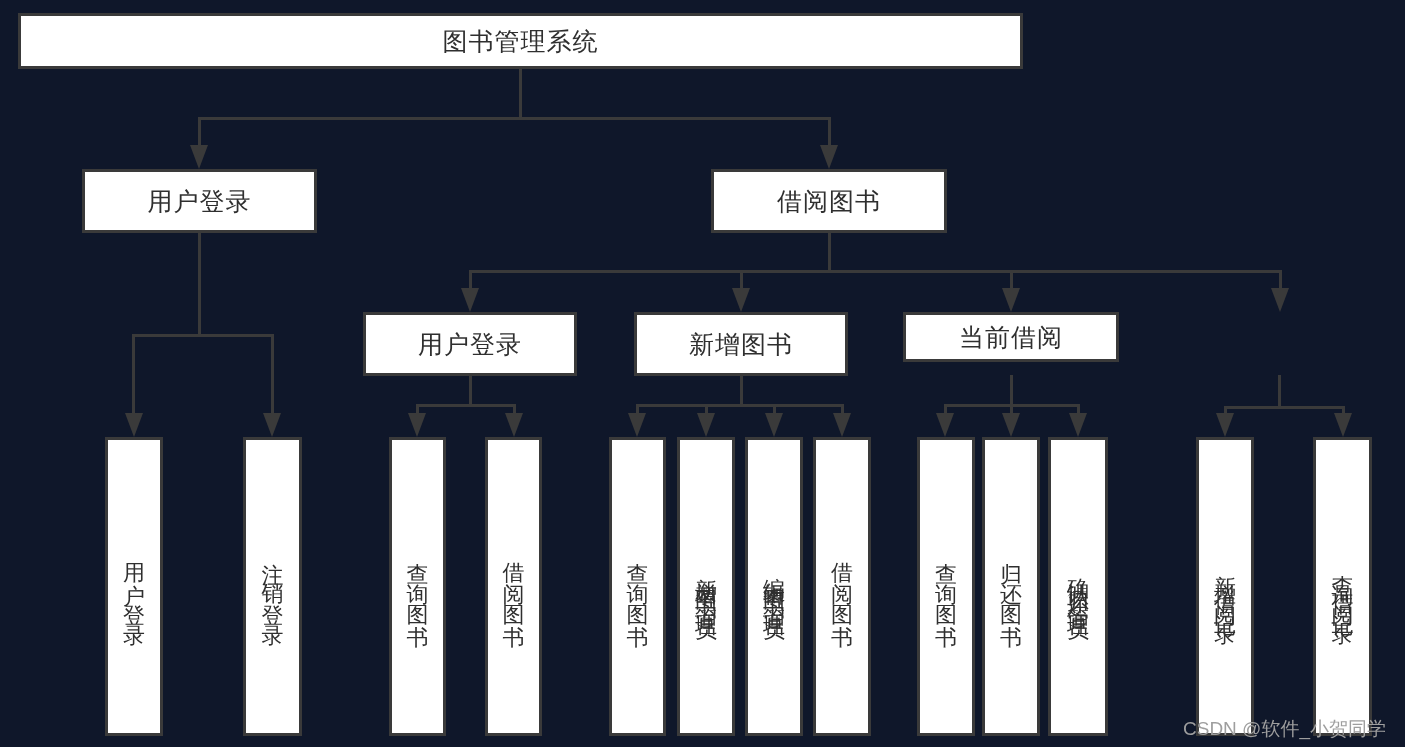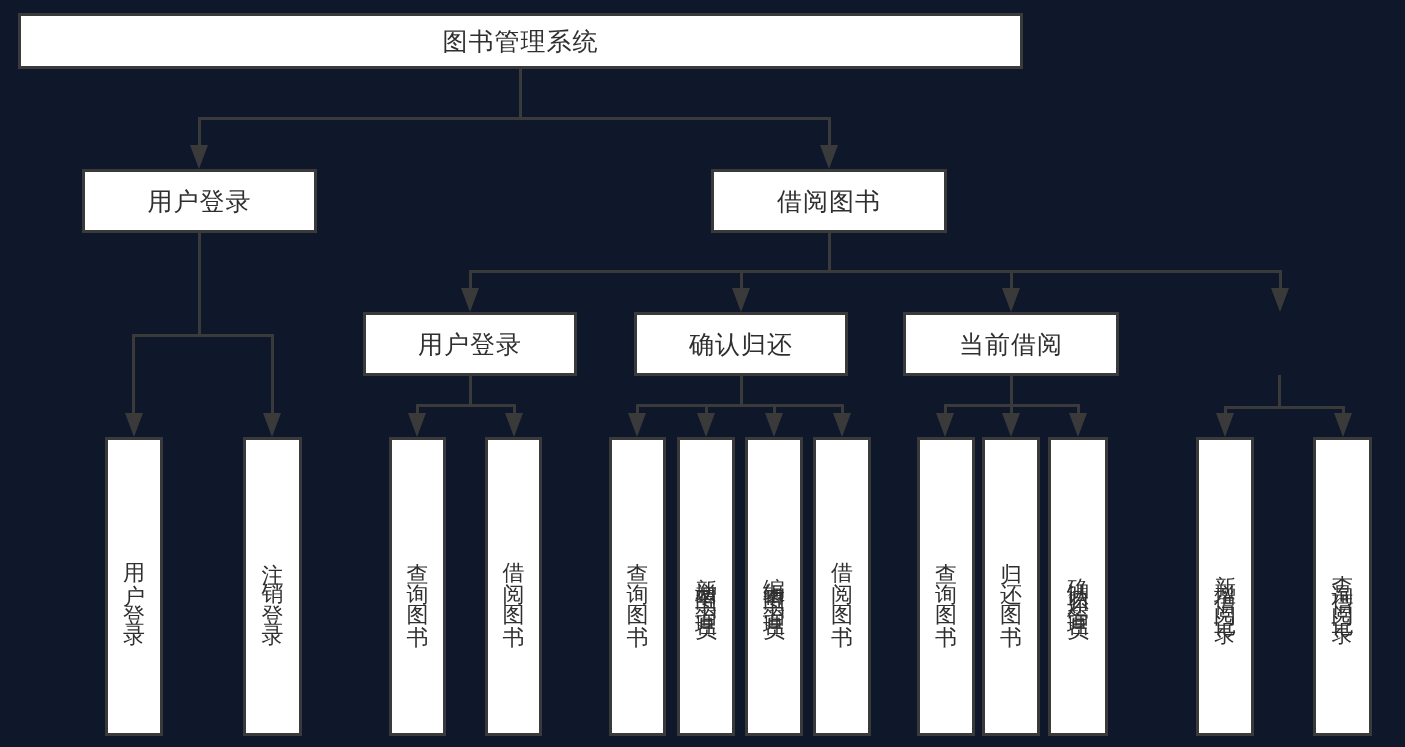--- a/index.html
+++ b/index.html
@@ -106,23 +106,23 @@
     <span class="hlabel">用户登录</span>
   </div>
   <div class="box" style="left:711px; top:169px; width:236px; height:64px;">
     <span class="hlabel">借阅图书</span>
   </div>
 
   <div class="box" style="left:363px; top:312px; width:214px; height:64px;">
     <span class="hlabel">用户登录</span>
   </div>
   <div class="box" style="left:634px; top:312px; width:214px; height:64px;">
-    <span class="hlabel">确认归还</span>
+    <span class="hlabel">新增图书</span>
   </div>
-  <div class="box" style="left:903px; top:312px; width:216px; height:64px;">
+  <div class="box" style="left:903px; top:312px; width:216px; height:50px;">
     <span class="hlabel">当前借阅</span>
   </div>
 
   <div class="box leaf" style="left:105px; top:437px; width:58px; height:299px;">
     <span class="vtext loose">用户登录</span>
   </div>
   <div class="box leaf" style="left:243px; top:437px; width:59px; height:299px;">
     <span class="vtext loose">注销登录</span>
   </div>
 
@@ -156,13 +156,14 @@
     <span class="vtext">确认归还（管理员）</span>
   </div>
 
   <div class="box leaf" style="left:1196px; top:437px; width:58px; height:299px;">
     <span class="vtext mid">新增借阅记录</span>
   </div>
   <div class="box leaf" style="left:1313px; top:437px; width:59px; height:299px;">
     <span class="vtext mid">查询借阅记录</span>
   </div>
 
+  <div id="watermark">CSDN @软件_小贺同学</div>
 </div>
 
 </body></html>

